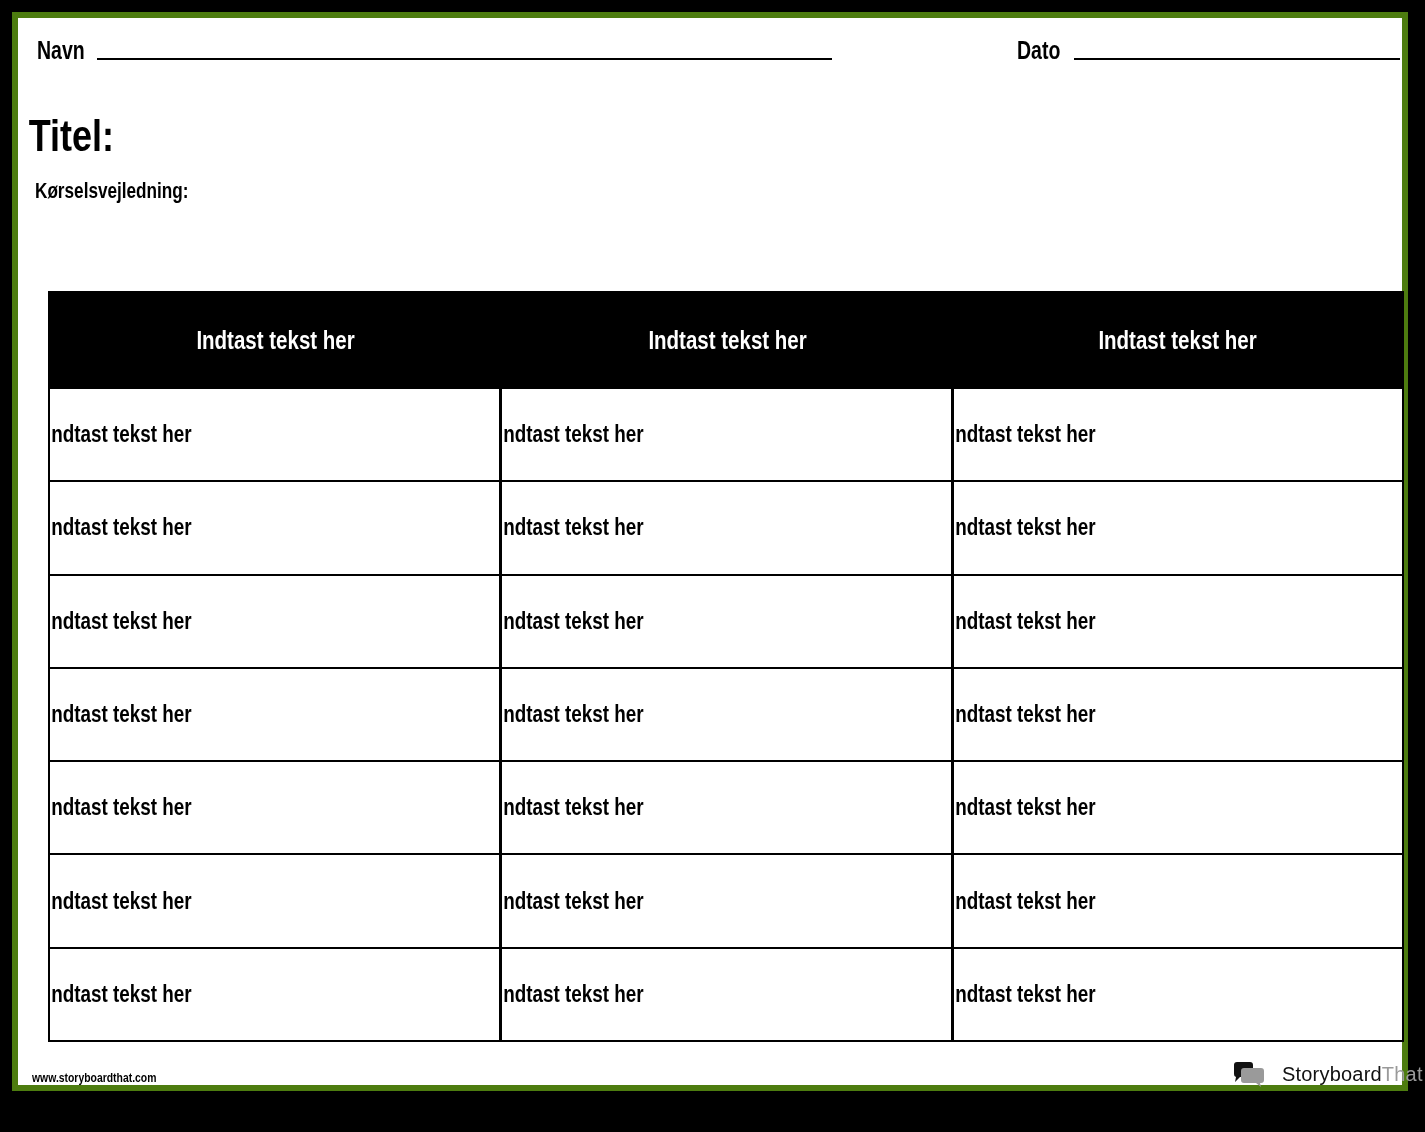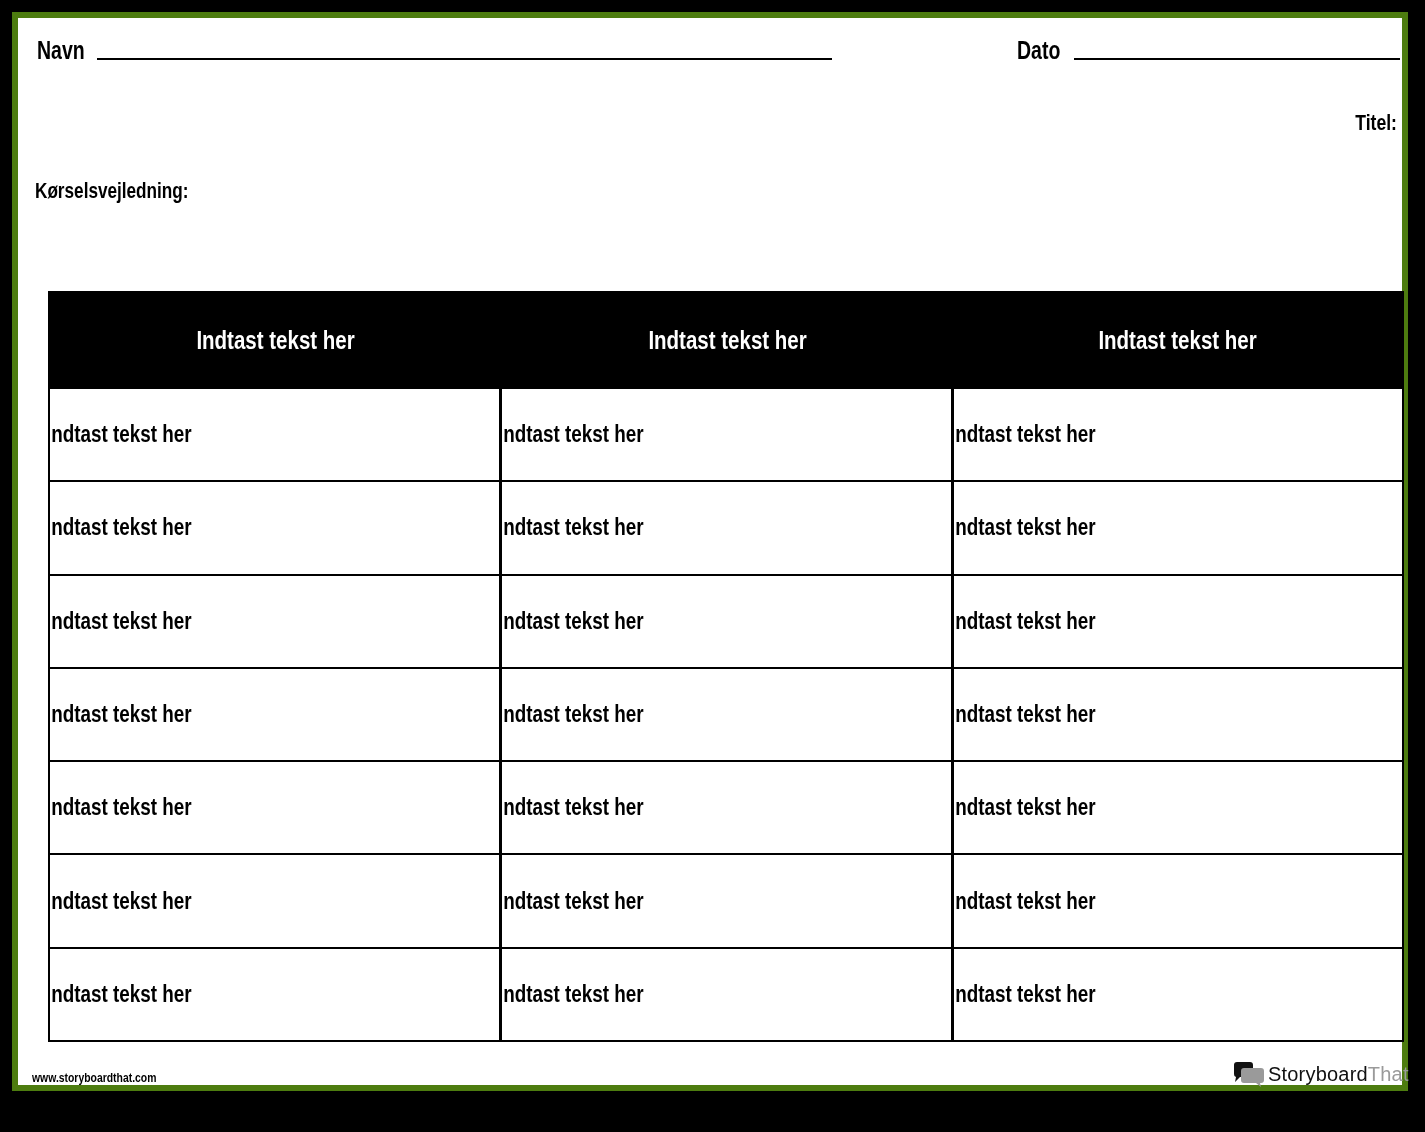--- a/index.html
+++ b/index.html
@@ -13,22 +13,22 @@
       width: 1396px; height: 1079px;
       background: #fff; border: 6px solid #4d7c0f;
       box-sizing: border-box;
     }
     .field-label {
       position: absolute; font-size: 25px; font-weight: bold; color: #000;
       transform: scaleX(0.78); transform-origin: left center; white-space: nowrap;
     }
     .field-line { position: absolute; height: 2px; background: #000; }
     .title {
-      position: absolute; left: 0; width: 100%; top: 92px; text-align: right;
-      font-size: 22px; font-weight: bold;
+      position: absolute; left: 0; width: 100%; top: 92px; text-align: left;
+      font-size: 45px; font-weight: bold;
     }
     .title span { display: inline-block; transform: scaleX(0.8); }
     .instructions {
       position: absolute; left: 17px; top: 160px; font-size: 22px; font-weight: bold;
       transform: scaleX(0.78); transform-origin: left center; white-space: nowrap;
     }
     .grid {
       position: absolute; left: 30px; top: 262px; width: 1356px; height: 751px;
       border: 2px solid #000; box-sizing: border-box;
       display: grid;
@@ -48,21 +48,21 @@
     .cell.c1, .cell.c2 { border-right: 3px solid #000; }
     .cell span { display: inline-block; transform: scaleX(0.82); transform-origin: left center; white-space: nowrap; margin-left: -4px; }
     .footer-url {
       position: absolute; left: 14px; top: 1052px; font-size: 13px; font-weight: bold;
       transform: scaleX(0.8); transform-origin: left center; white-space: nowrap;
     }
     .logo {
       position: absolute; left: 1214px; top: 1042px; height: 28px; display: flex; align-items: center;
     }
     .logo svg { width: 34px; height: 28px; }
-    .logo-text { font-size: 20px; margin-left: 2px; letter-spacing: 0.2px; }
+    .logo-text { font-size: 20px; margin-left: 16px; letter-spacing: 0.2px; }
     .logo-text .a { color: #111; }
     .logo-text .b { color: #9a9a9a; }
   </style>
 </head>
 <body>
 
 <div class="page">
 
   <div class="field-label" style="left:19px; top:18px;">Navn</div>
   <div class="field-line" style="left:79px; top:40px; width:735px;"></div>

